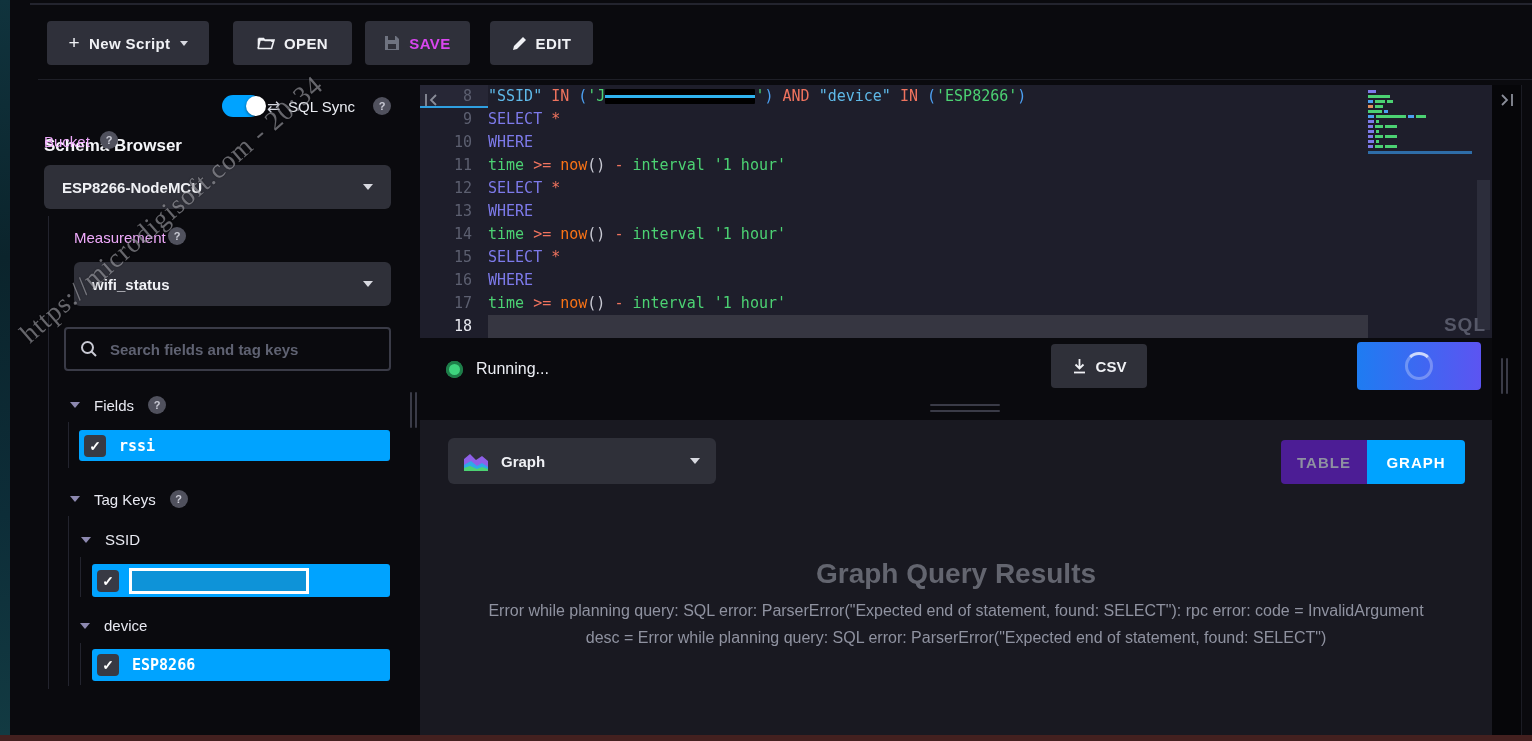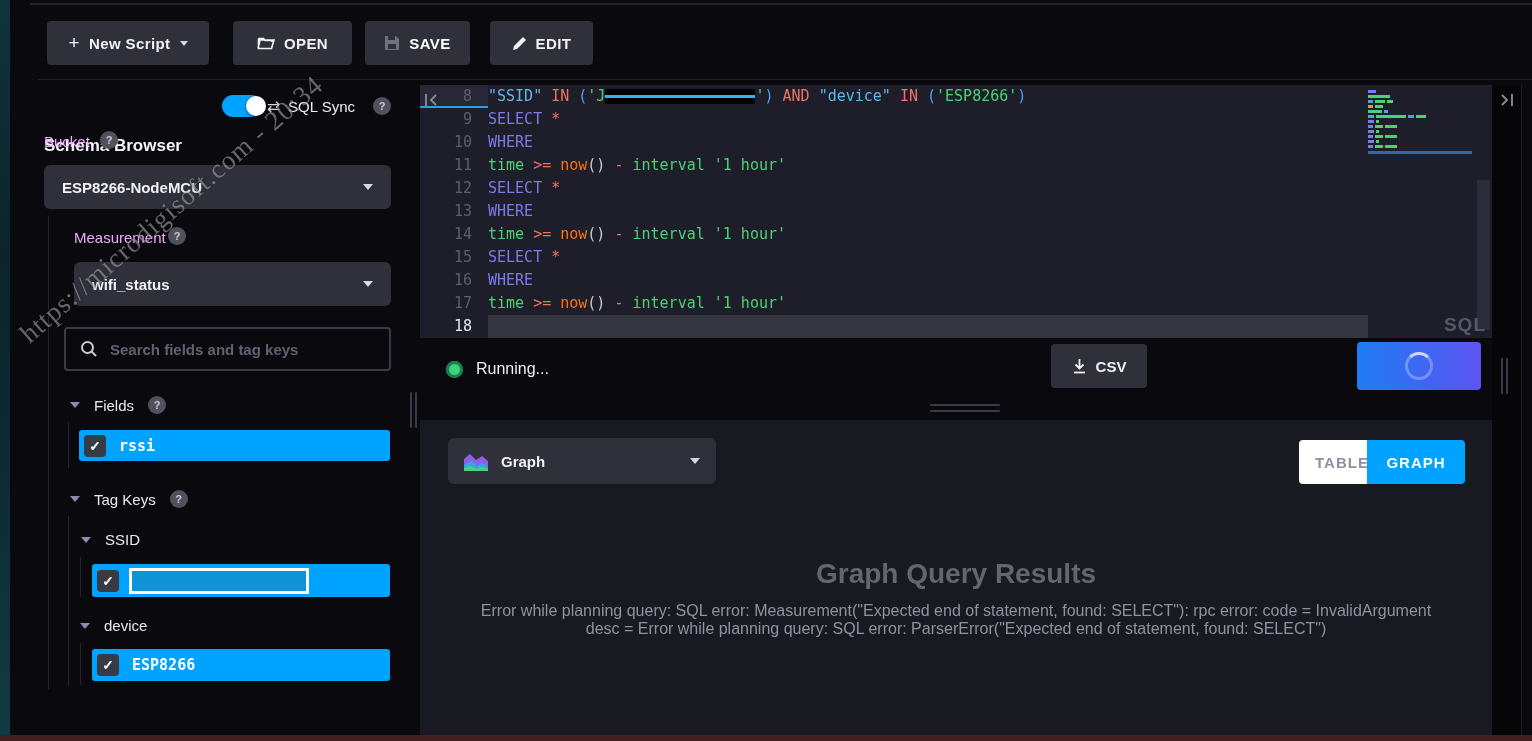--- a/index.html
+++ b/index.html
@@ -14,21 +14,21 @@
     background:linear-gradient(180deg,#10333d 0%,#0b242c 35%,#0d2d38 70%,#123a42 100%); }
 
   .top-border { left:30px; top:3px; width:1502px; height:2px; background:#23242e; }
   .toolbar-divider { left:38px; top:79px; width:1494px; height:1px; background:#1e1f27; }
 
   
   .tb-btn { display:flex; align-items:center; justify-content:center; gap:9px;
     background:#2f303a; border-radius:4px; color:#f0f1f5; font-weight:bold;
     font-size:15px; letter-spacing:.4px; cursor:pointer; }
   .tb-btn svg { flex:0 0 auto; }
-  .tb-btn.disabled { color:#ffffff; }
+  .tb-btn.disabled { color:#d946ef; }
 
   .caret { width:0; height:0; border-left:5px solid transparent; border-right:5px solid transparent;
     border-top:6px solid #d8d9e0; }
   .caret.sm { border-left-width:4px; border-right-width:4px; border-top-width:5px; }
   .tree-caret { width:0; height:0; border-left:5px solid transparent; border-right:5px solid transparent;
     border-top:6px solid #8d89b0; }
 
   
   .help { width:18px; height:18px; border-radius:50%; background:#50515d; color:#c9cad4;
     font-size:11px; font-weight:bold; display:flex; align-items:center; justify-content:center; }
@@ -114,21 +114,21 @@
   
   .results { left:420px; top:420px; width:1072px; height:315px; background:#191921;text-decoration:underline; }
   .res-dd { position:absolute; left:28px; top:18px; width:268px; height:46px; background:#2f3039;
     border-radius:6px; display:flex; align-items:center; padding:0 16px; gap:13px; cursor:pointer; }
   .res-dd .lbl { color:#f0f1f5; font-weight:bold; font-size:15px; flex:1; }
   .customize-btn { position:absolute; left:304px; top:18px; width:173px; height:46px; background:#2f3039;
     border-radius:6px; display:flex; align-items:center; justify-content:center; gap:10px;
     color:#8e91a1; font-weight:bold; font-size:15px; letter-spacing:1px; cursor:pointer; }
   .seg { position:absolute; top:20px; height:44px; display:flex; align-items:center; justify-content:center;
     font-weight:bold; font-size:15px; letter-spacing:1px; cursor:pointer; }
-  .seg.table { left:879px; width:86px; background:#ffffff; color:#8e91a1; border-radius:4px 0 0 4px; }
+  .seg.table { left:861px; width:86px; background:#4c1d95; color:#8e91a1; border-radius:4px 0 0 4px; }
   .seg.graph { left:947px; width:98px; background:#00a3ff; color:#ffffff; border-radius:0 4px 4px 0; }
   .gqr-title { position:absolute; left:0; top:138px; width:1072px; text-align:center;
     font-size:28px; font-weight:bold; color:#63656f; }
   .gqr-err { position:absolute; left:0; width:1072px; text-align:center; font-size:16px; color:#8f92a0; }
 
   
   .right-rail { left:1492px; top:85px; width:29px; height:650px; background:#060609; }
   .rail-border { left:1521px; top:85px; width:1px; height:650px; background:#1b1c24; }
 
   .bottom-bar { left:0; top:735px; width:1532px; height:6px; background:#43201f; }
@@ -332,22 +332,22 @@
       <span class="lbl">Graph</span>
       <span class="caret"></span>
     </div>
     <div class="seg table">
       <span>TABLE</span>
     </div>
     <div class="seg graph">
       <span>GRAPH</span>
     </div>
     <div class="gqr-title">Graph Query Results</div>
-    <div class="gqr-err" style="top:182px">Error while planning query: SQL error: Measurement("Expected end of statement, found: SELECT"): rpc error: code = InvalidArgument</div>
-    <div class="gqr-err" style="top:200px">desc = Error while planning query: SQL error: ParserError("Expected end of statement, found: SELECT")</div>
+    <div class="gqr-err" style="top:182px">Error while planning query: SQL error: ParserError("Expected end of statement, found: SELECT"): rpc error: code = InvalidArgument</div>
+    <div class="gqr-err" style="top:209px">desc = Error while planning query: SQL error: ParserError("Expected end of statement, found: SELECT")</div>
   </div>
 
   <div class="abs right-rail">
     <span style="position:absolute;left:8px;top:8px">
       <svg width="14" height="14" viewBox="0 0 14 14">
           <path d="M12 1v12M2 2l5 5-5 5" fill="none" stroke="#8a8d99" stroke-width="1.8"></path>
         </svg>
     </span>
     <div class="v-handle" style="position:absolute;left:9px;top:273px">
         <span></span>

